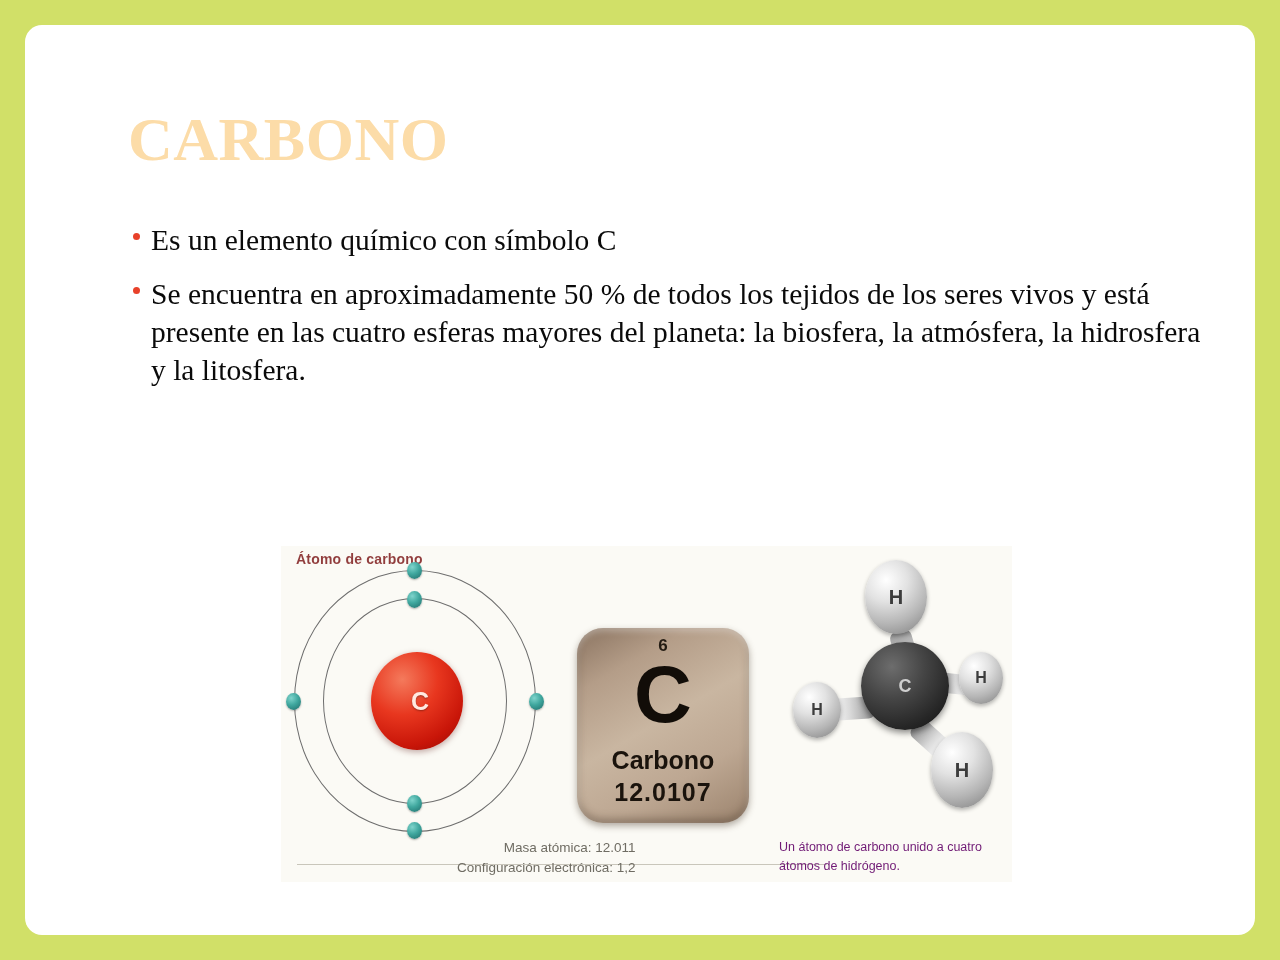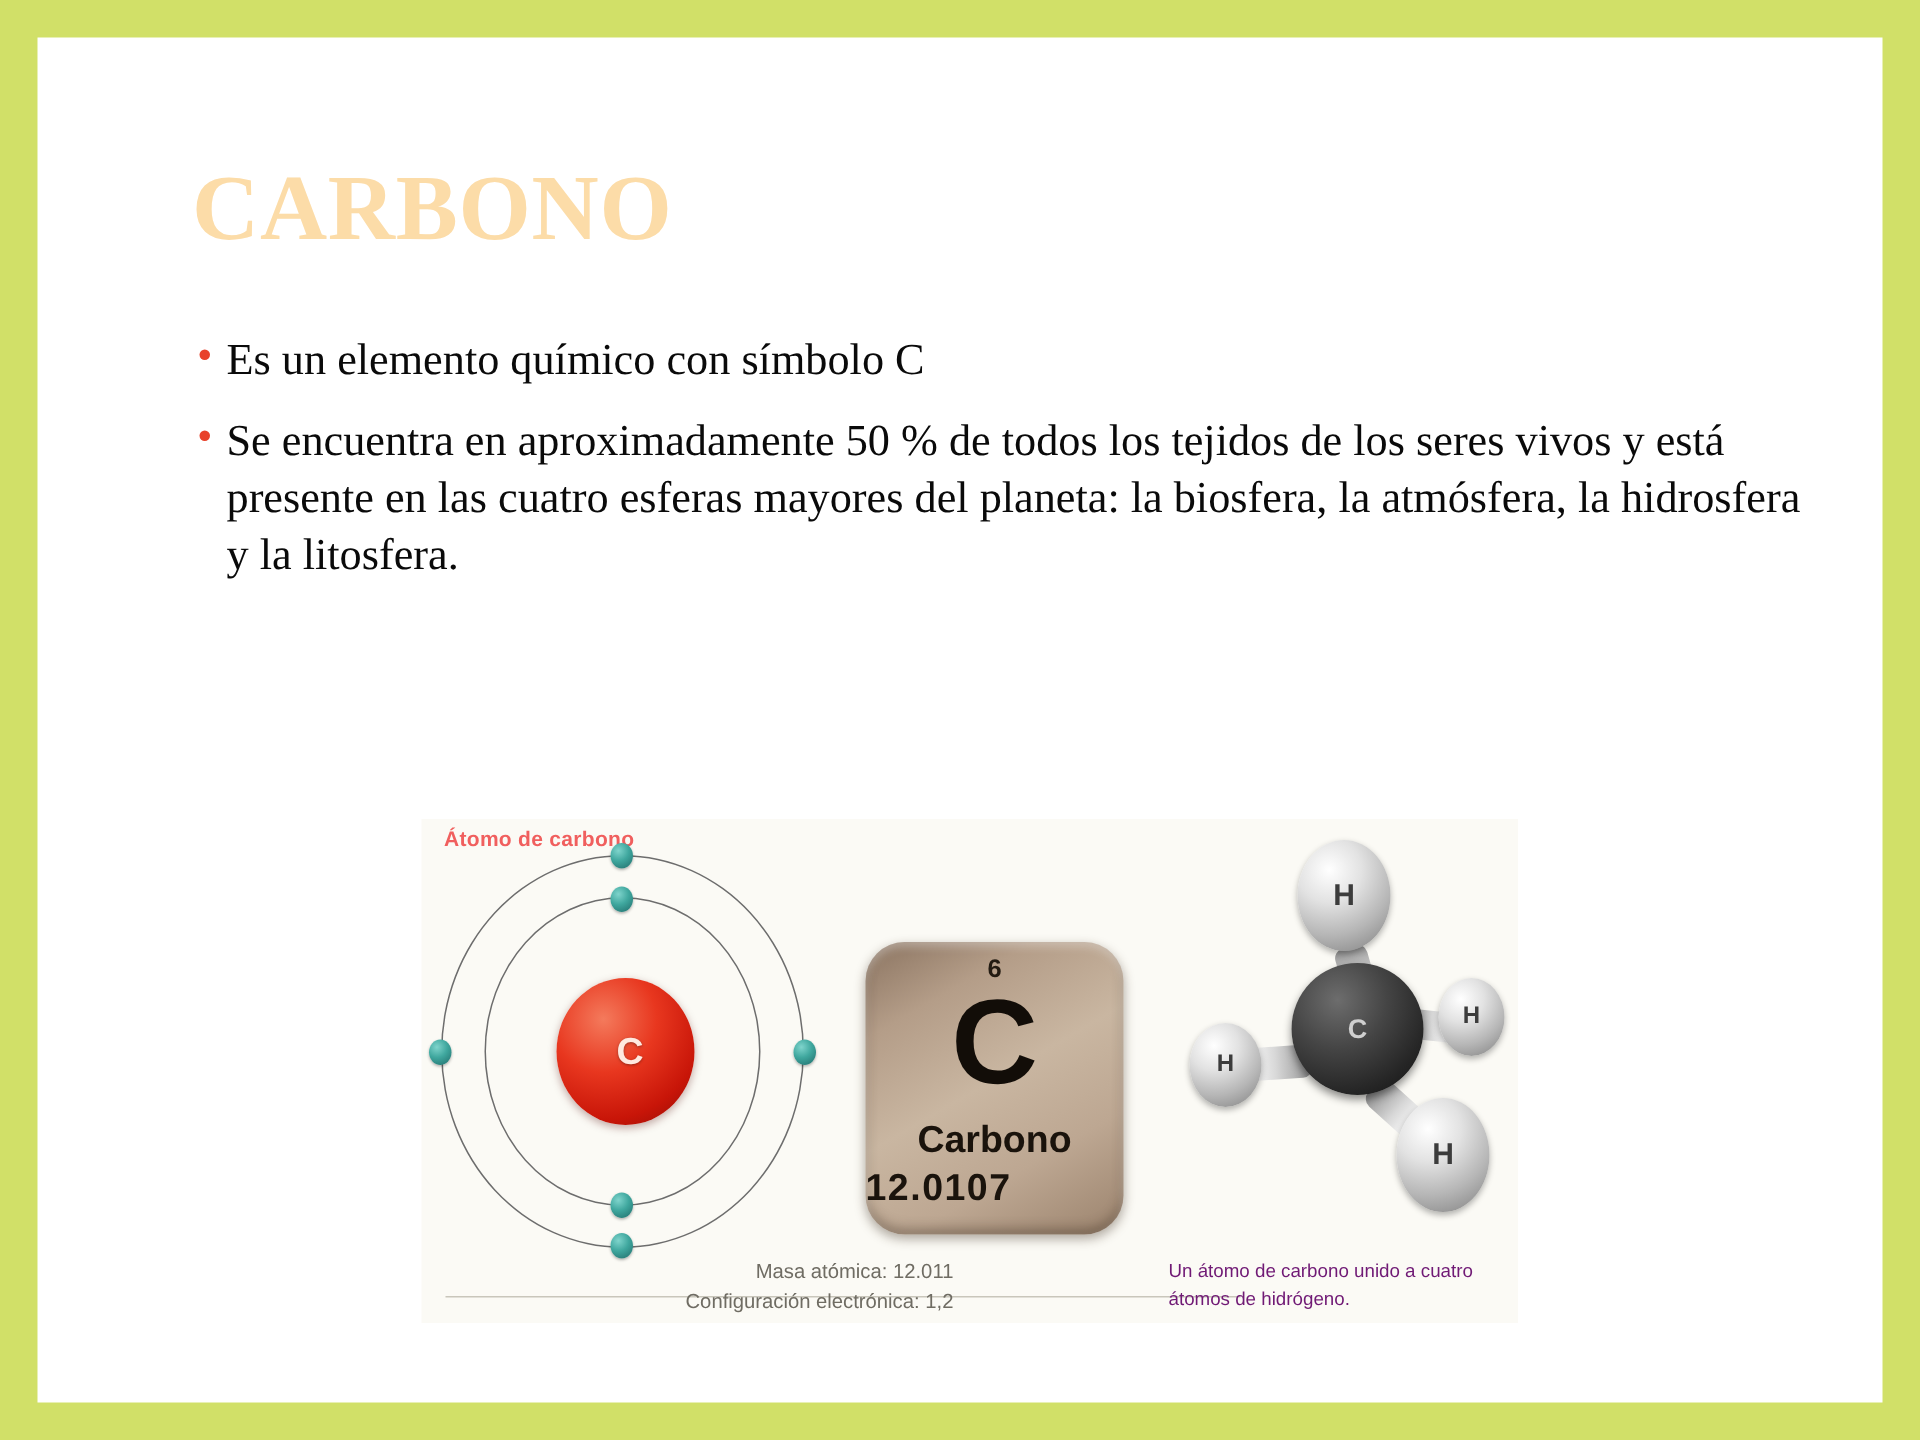--- a/index.html
+++ b/index.html
@@ -22,20 +22,21 @@
     height: 960px;
     background: #d1e068;
   }
   .slide-inner {
     position: absolute;
     left: 25px;
     top: 25px;
     width: 1230px;
     height: 910px;
     background: #ffffff;
+    border-radius: 17px;
   }
 
   
   .title {
     position: absolute;
     left: 103px;
     top: 82px;
     font-family: "Liberation Serif", serif;
     font-weight: bold;
     font-size: 62px;
@@ -83,21 +84,21 @@
     background: #fbfaf5;
     overflow: hidden;
   }
   .fig-caption-top {
     position: absolute;
     left: 15px;
     top: 5px;
     font-family: "Liberation Sans", sans-serif;
     font-weight: bold;
     font-size: 14px;
-    color: #ef4444;
+    color: #7f1d1d;
     opacity: 0.85;
     letter-spacing: 0.2px;
   }
 
   
   .panel-atom {
     position: absolute;
     left: 0px;
     top: 18px;
     width: 270px;
@@ -198,21 +199,21 @@
     text-align: center;
     font-family: "Liberation Sans", sans-serif;
     font-size: 25px;
     font-weight: bold;
     color: #1a130c;
   }
   .tile-mass {
     position: absolute;
     left: 0; top: 150px;
     width: 100%;
-    text-align: left;
+    text-align: center;
     font-family: "Liberation Sans", sans-serif;
     font-size: 25px;
     font-weight: bold;
     letter-spacing: 1px;
     color: #1a130c;
   }
 
   
   .panel-molecule {
     position: absolute;

